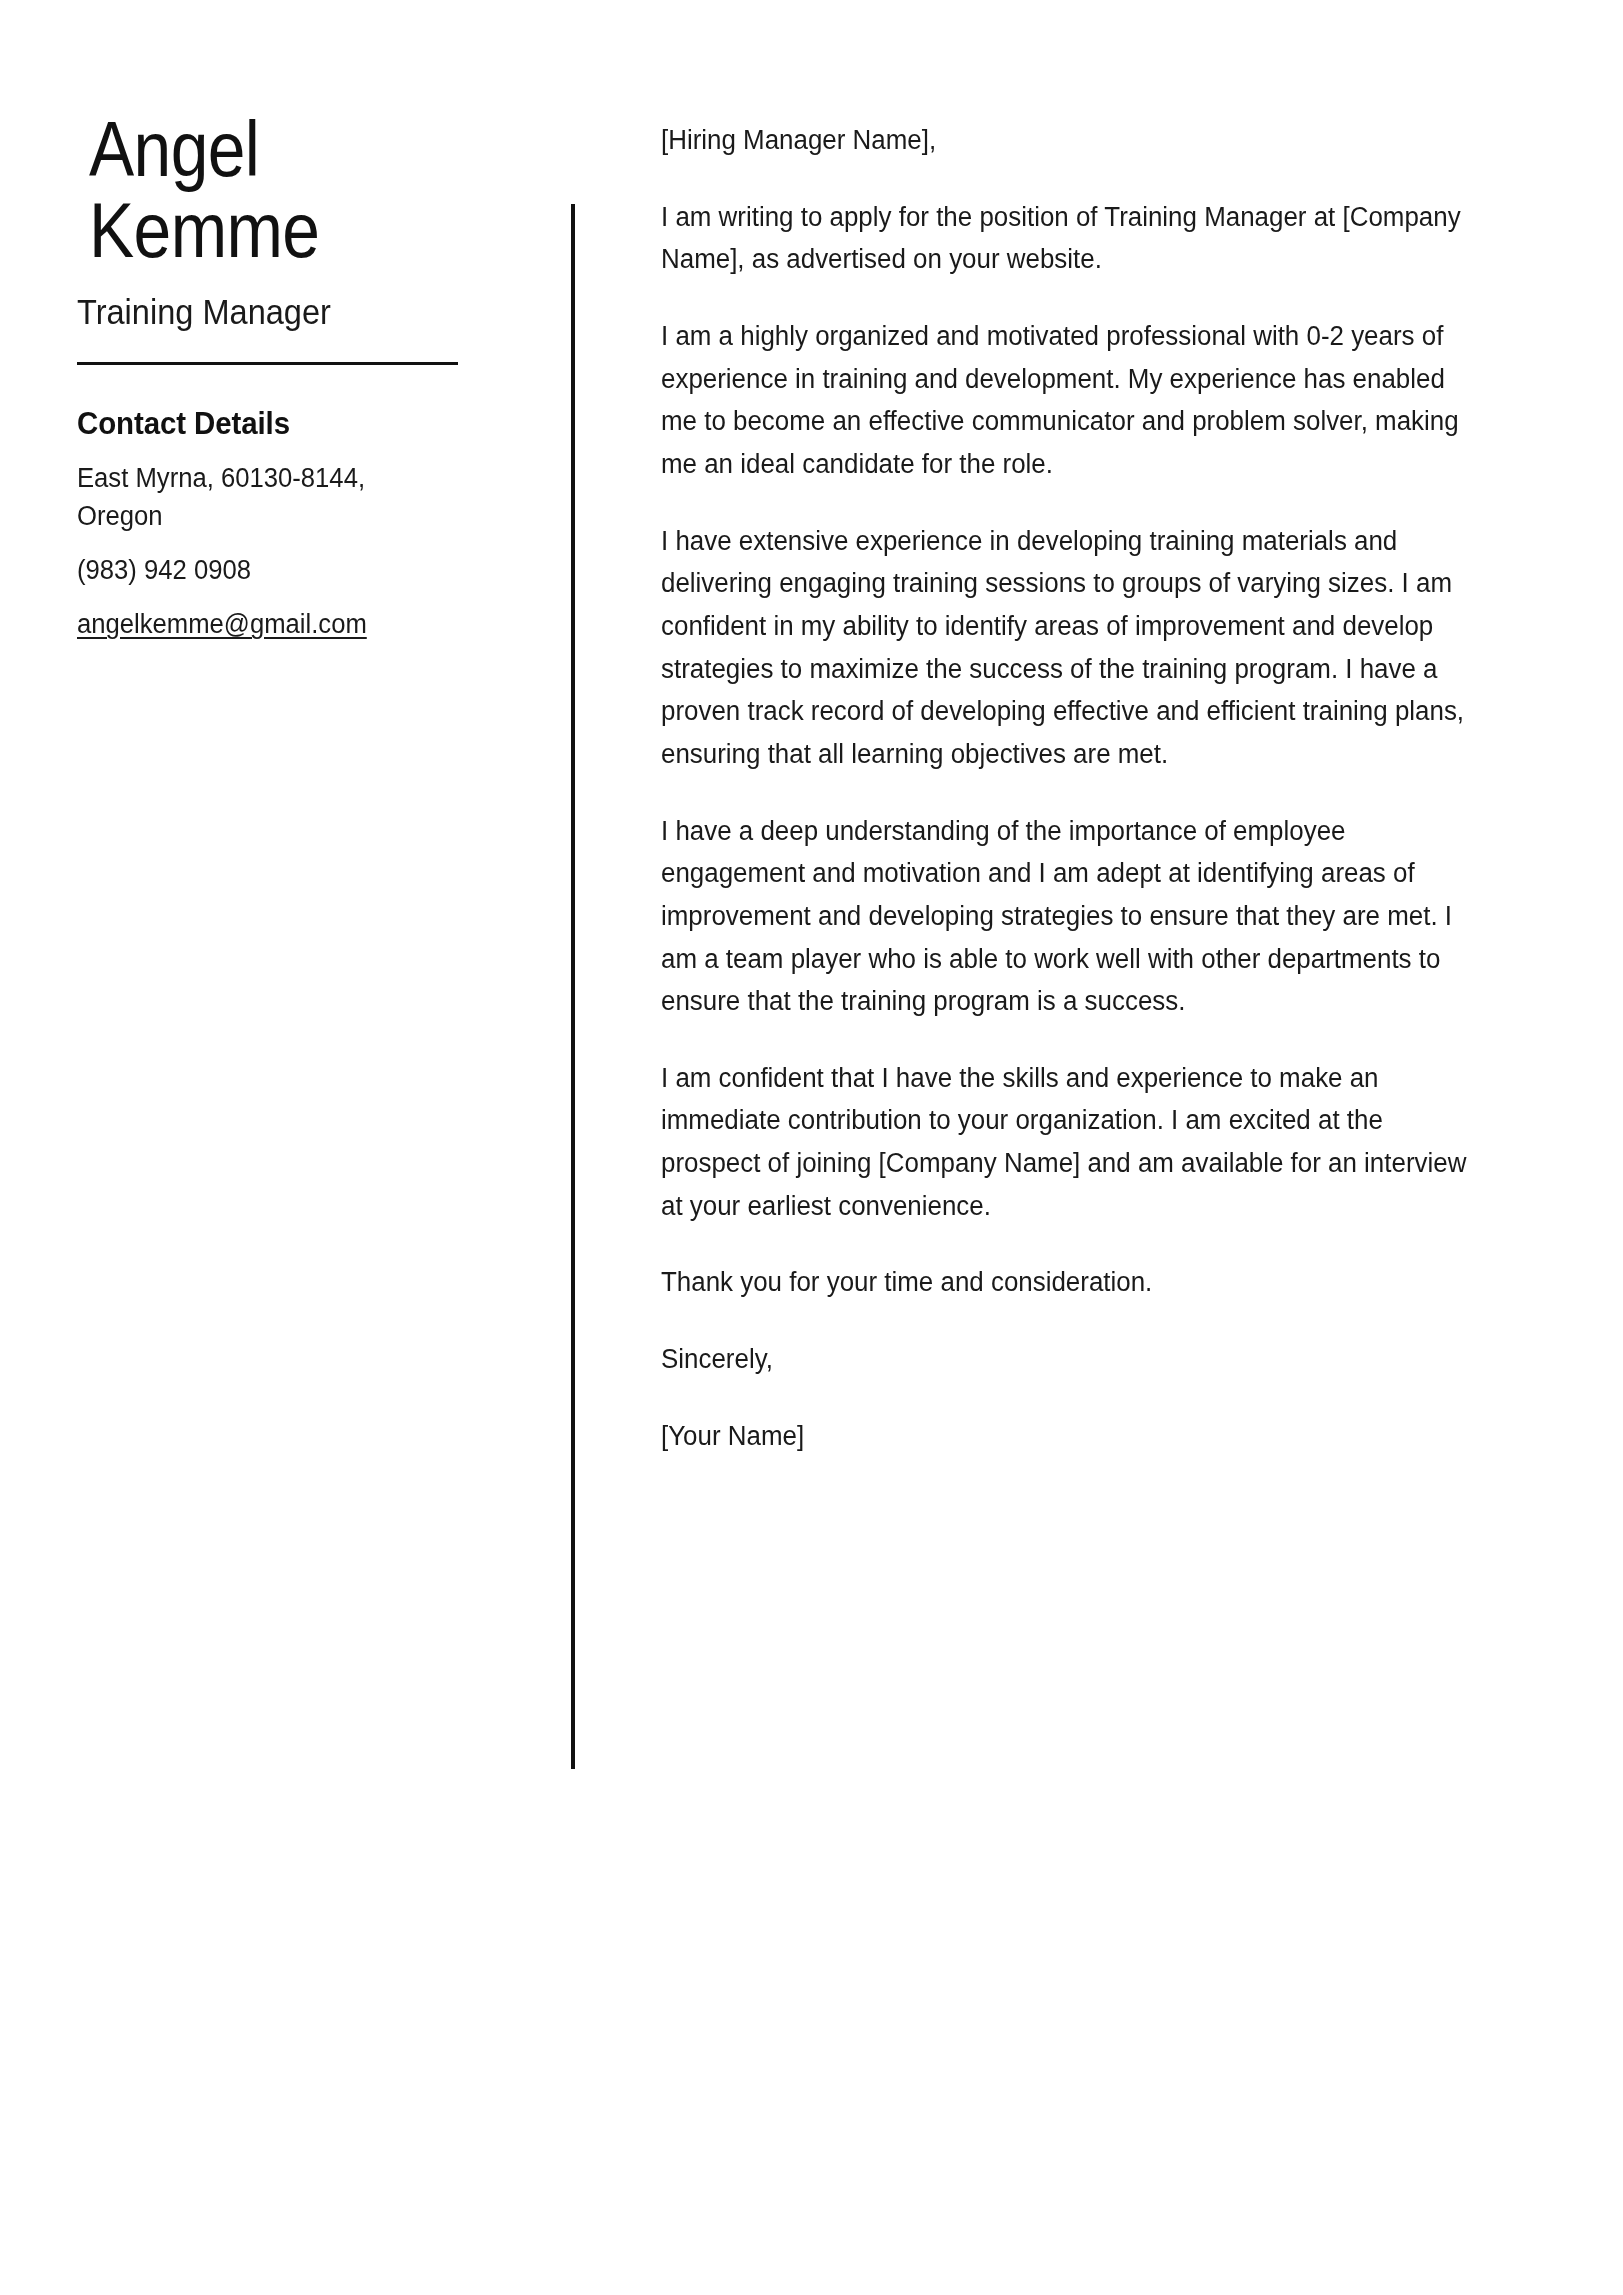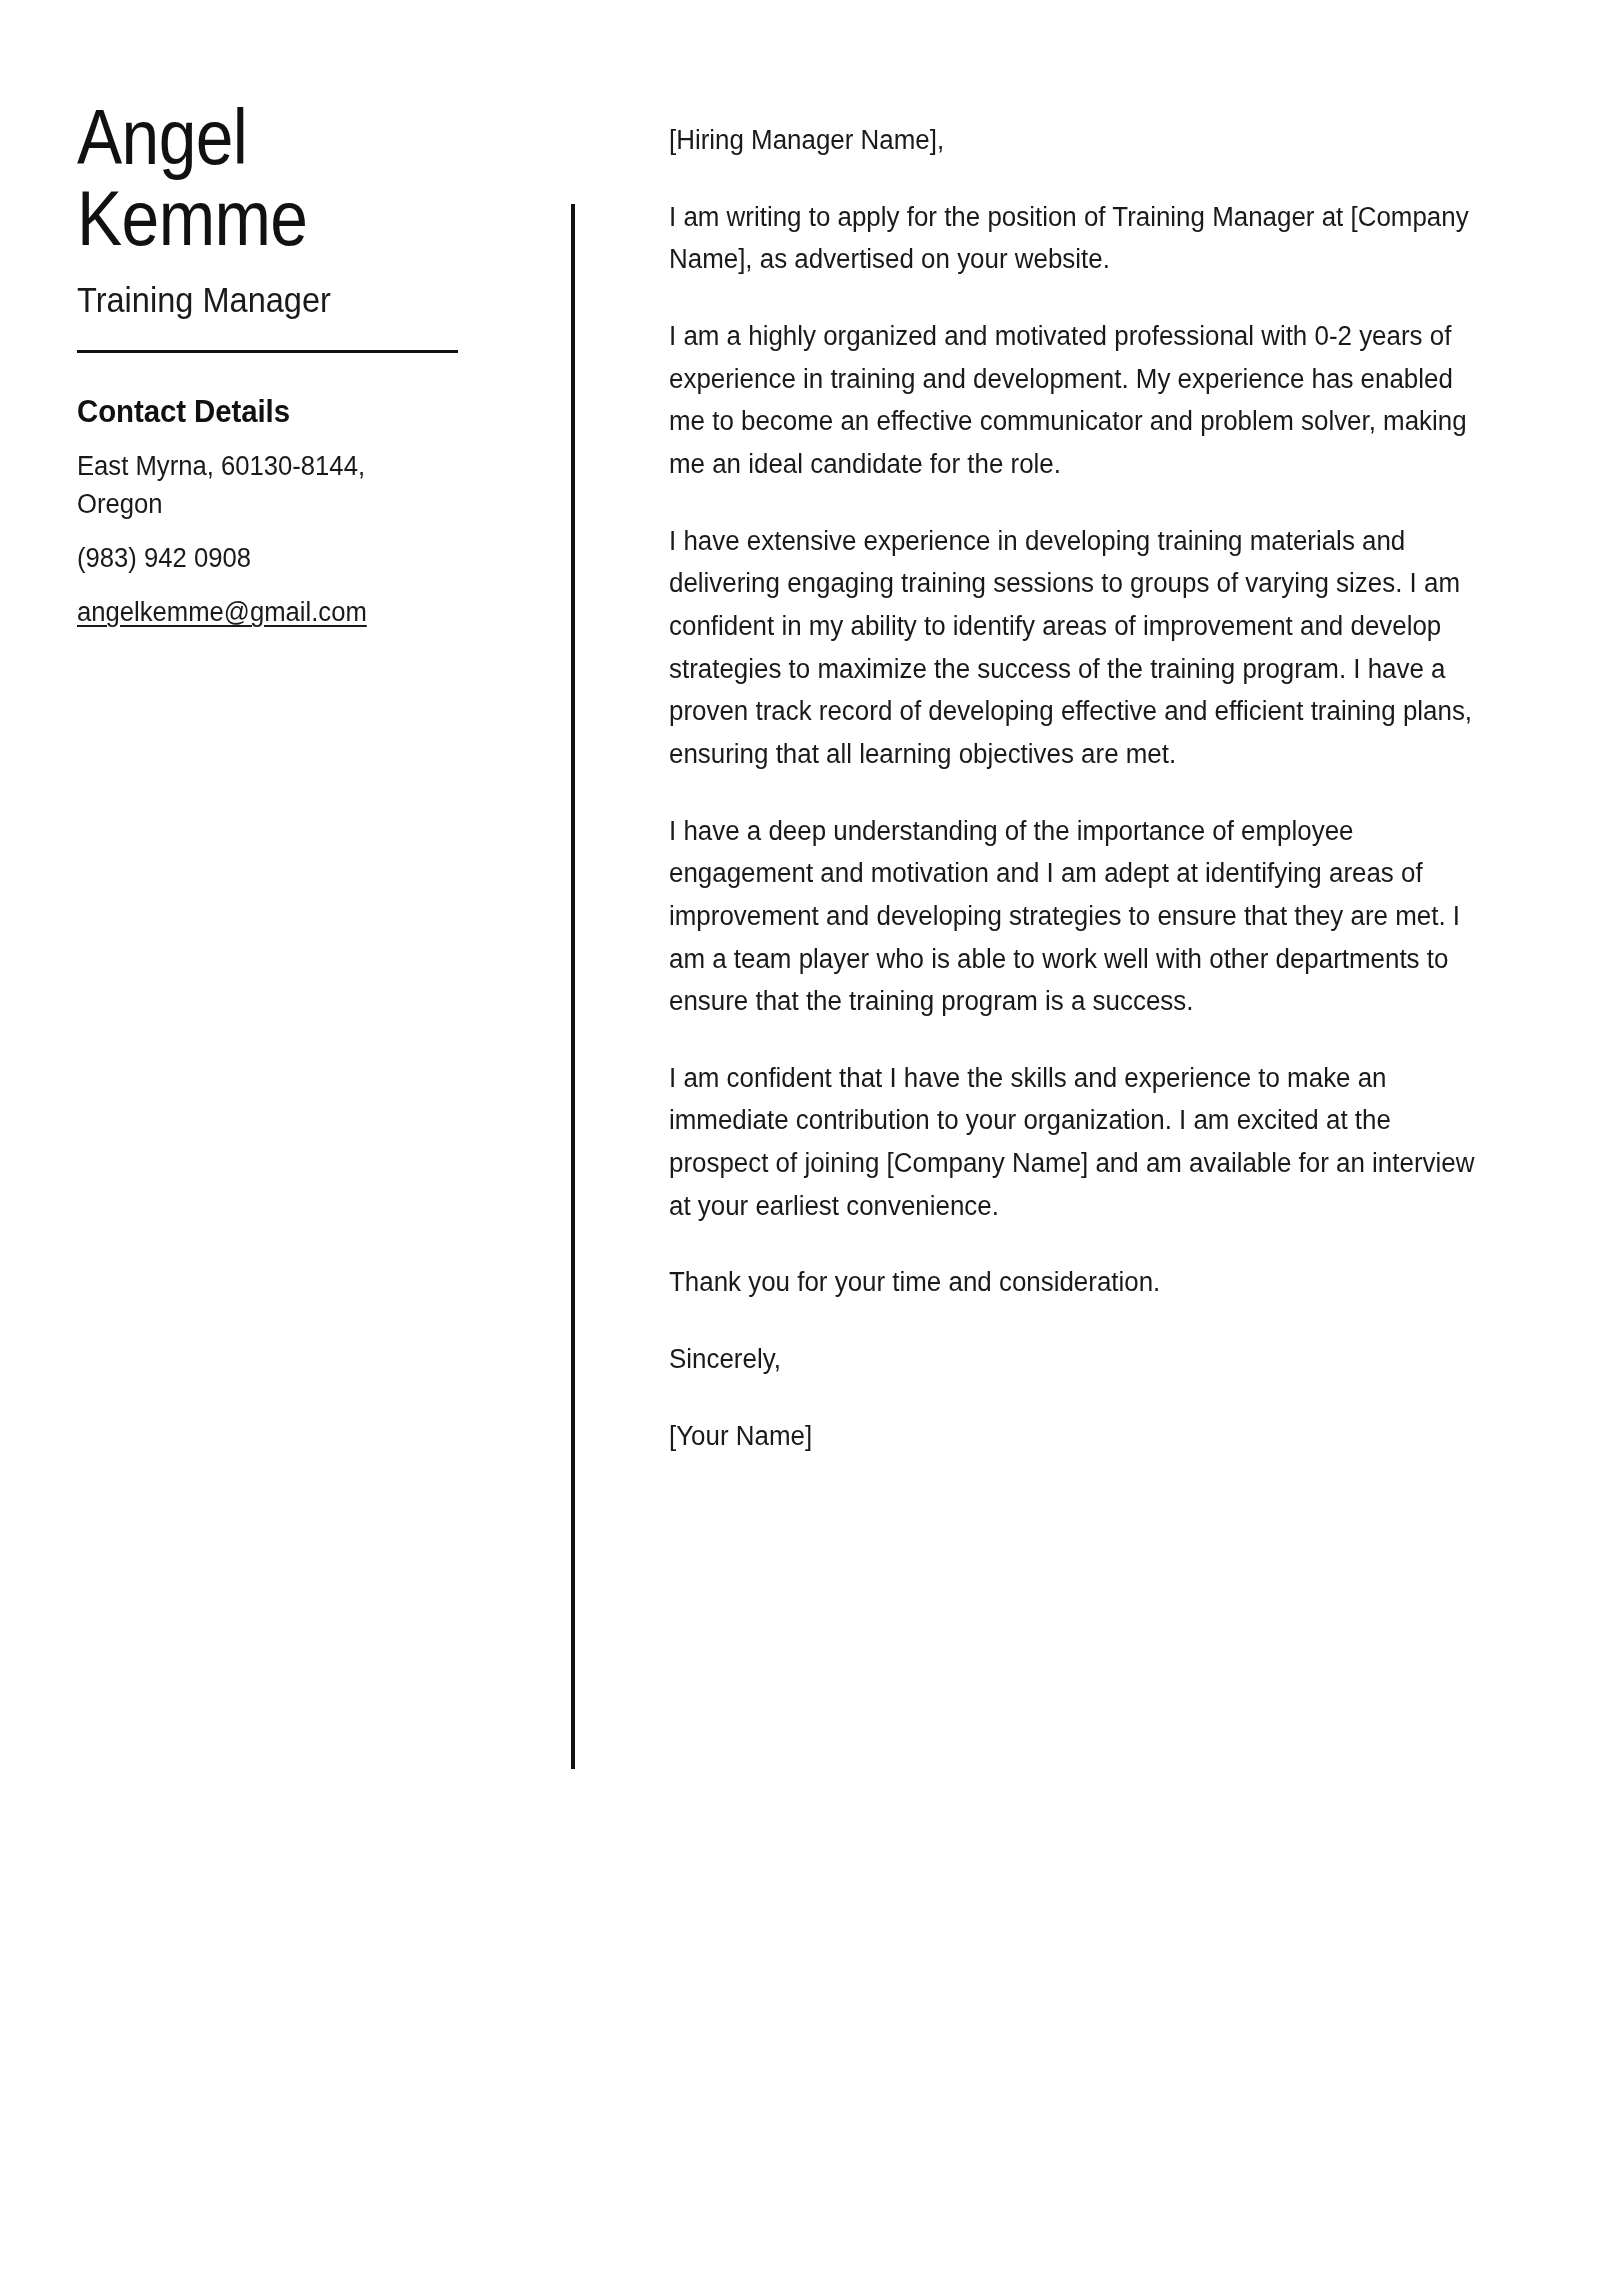--- a/index.html
+++ b/index.html
@@ -22,21 +22,21 @@
   
   .sidebar {
     position: absolute;
     left: 77px;
     top: 98px;
     width: 406px;
   }
 
   .name-block {
     line-height: 1.02;
-    margin: 0;
+    margin: 12px;
   }
 
   .name-line {
     display: block;
     font-size: 77px;
     font-weight: 400;
     letter-spacing: -0.7px;
     color: #111111;
     white-space: nowrap;
     transform: scaleX(0.88);
@@ -104,21 +104,20 @@
     height: 1565px;
     background: #111111;
   }
 
   
   .letter {
     position: absolute;
     left: 661px;
     top: 119px;
     width: 845px;
-    margin-left: 8px;
   }
 
   .letter p {
     margin: 0 0 34px 0;
     font-size: 27px;
     font-weight: 400;
     line-height: 1.58;
     color: #1a1a1a;
     letter-spacing: 0px;
     transform: scaleX(0.96);

